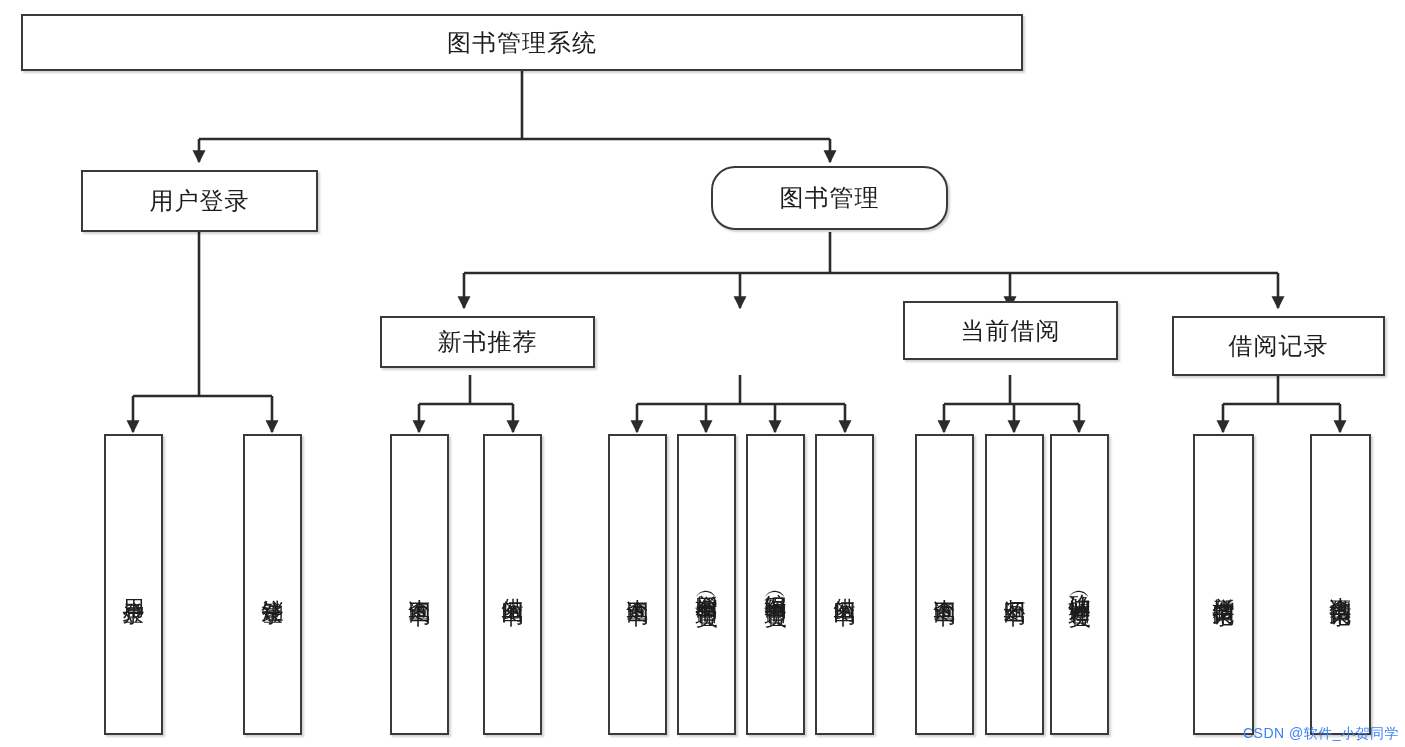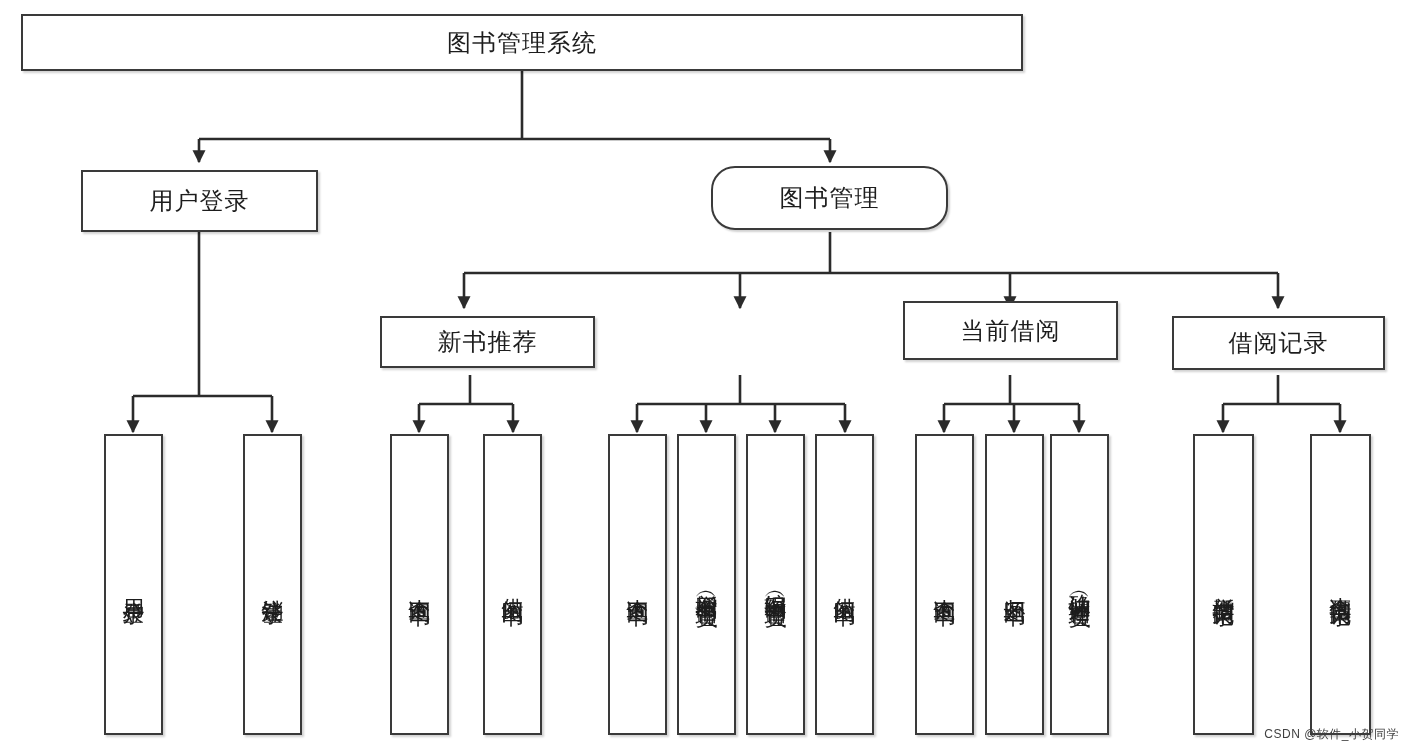--- a/index.html
+++ b/index.html
@@ -52,22 +52,22 @@
     left: 0;
     top: 0;
     width: 1405px;
     height: 747px;
     pointer-events: none;
   }
   .watermark {
     position: absolute;
     right: 6px;
     bottom: 4px;
-    font-size: 12px;
-    color: #404040;
+    font-size: 14px;
+    color: #3b82f6;
     letter-spacing: 0.5px;
     white-space: nowrap;
   }
 </style>
 </head>
 <body>
 
 <div id="canvas">
 
   <svg class="edge-layer" viewBox="0 0 1405 747" width="1405" height="747">
@@ -130,21 +130,21 @@
   <div class="node horiz" style="left:711px; top:166px; width:237px; height:64px;border-radius:24px;">
     <span>图书管理</span>
   </div>
 
   <div class="node horiz" style="left:363px; top:316px; width:215px; height:52px;margin-left:17px;">
     <span>新书推荐</span>
   </div>
   <div class="node horiz" style="left:903px; top:301px; width:215px; height:59px;">
     <span>当前借阅</span>
   </div>
-  <div class="node horiz" style="left:1172px; top:316px; width:213px; height:54px;">
+  <div class="node horiz" style="left:1172px; top:316px; width:213px; height:60px;">
     <span>借阅记录</span>
   </div>
 
   <div class="node vert" style="left:104px; top:434px; width:59px; height:301px;">
     <span>用户登录</span>
   </div>
   <div class="node vert" style="left:243px; top:434px; width:59px; height:301px;">
     <span>注销登录</span>
   </div>
 

